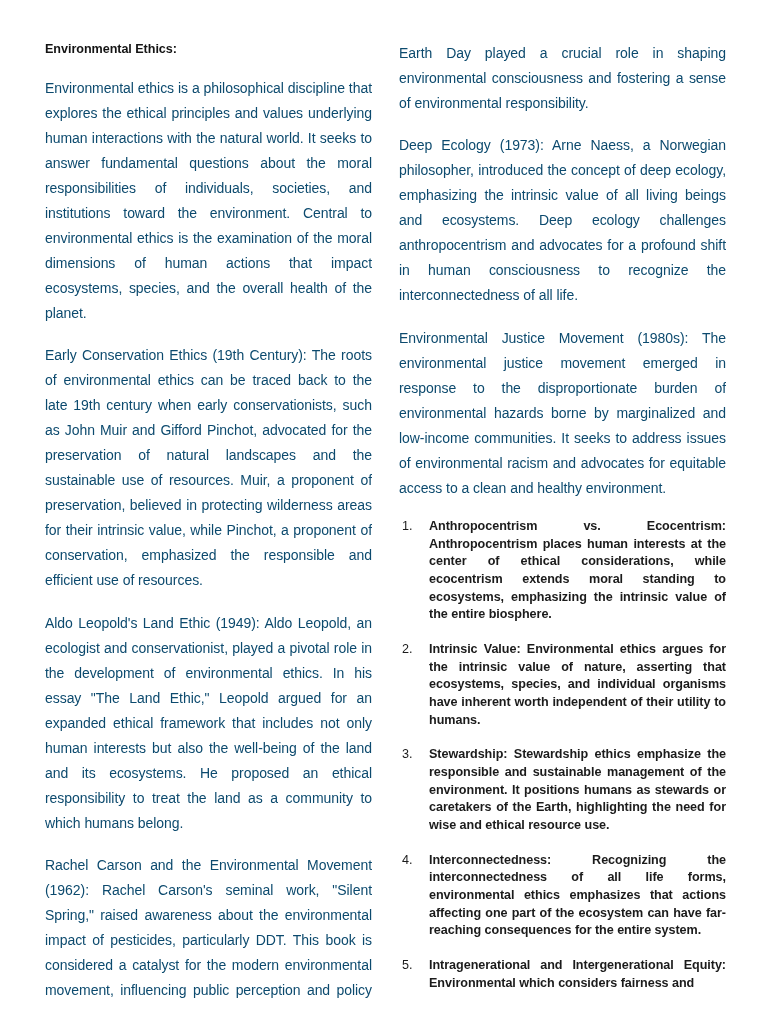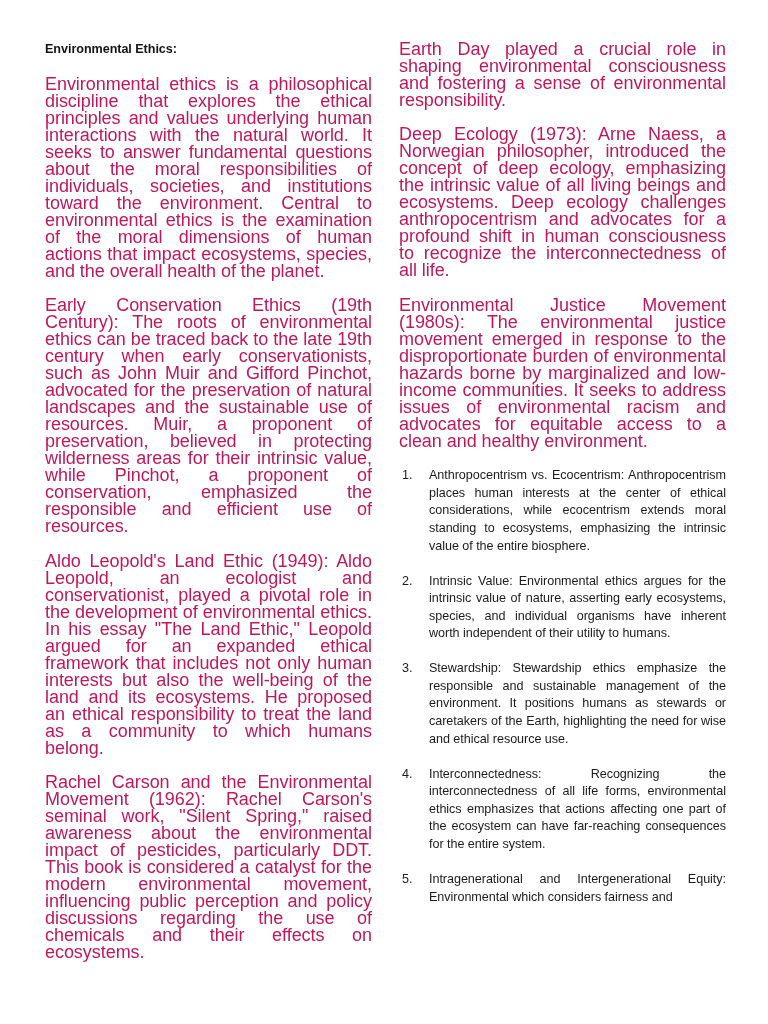--- a/index.html
+++ b/index.html
@@ -47,27 +47,27 @@
     font-size: 12.6px;
     font-weight: bold;
     line-height: 17.6px;
     letter-spacing: -0.05px;
     margin: 0 0 17.4px 0;
     text-align: left;
     color: #141414;
   }
 
   .para {
-    font-size: 18px;
-    line-height: 17px;
+    font-size: 14px;
+    line-height: 25px;
     letter-spacing: -0.05px;
     margin: 0 0 17.4px 0;
     text-align: justify;
     text-justify: inter-word;
-    color: #be185d;
+    color: #0c4a6e;
   }
   .para:last-child { margin-bottom: 0; }
 
   
   .numlist {
     margin: 0;
     padding: 0;
     list-style: none;
   }
   .numitem {
@@ -87,20 +87,21 @@
     left: 3px;
     top: 0;
     width: 22px;
     text-align: left;
     font-size: 12.6px;
     line-height: 17.6px;
     color: #1b1b1b;
   }
   .numtext {
     display: block;
+    font-weight: bold;
   }
 </style>
 </head>
 <body>
 
 <div class="page">
   <div class="columns">
 
     <div class="col">
 
@@ -128,21 +129,21 @@
       <div class="para">Environmental Justice Movement (1980s): The environmental justice movement emerged in response to the disproportionate burden of environmental hazards borne by marginalized and low-income communities. It seeks to address issues of environmental racism and advocates for equitable access to a clean and healthy environment.</div>
 
 
       <ol class="numlist">
         <li class="numitem">
           <span class="num">1.</span>
           <span class="numtext">Anthropocentrism vs. Ecocentrism: Anthropocentrism places human interests at the center of ethical considerations, while ecocentrism extends moral standing to ecosystems, emphasizing the intrinsic value of the entire biosphere.</span>
         </li>
         <li class="numitem">
           <span class="num">2.</span>
-          <span class="numtext">Intrinsic Value: Environmental ethics argues for the intrinsic value of nature, asserting early ecosystems, species, and individual organisms have inherent worth independent of their utility to humans.</span>
+          <span class="numtext">Intrinsic Value: Environmental ethics argues for the intrinsic value of nature, asserting that ecosystems, species, and individual organisms have inherent worth independent of their utility to humans.</span>
         </li>
         <li class="numitem">
           <span class="num">3.</span>
           <span class="numtext">Stewardship: Stewardship ethics emphasize the responsible and sustainable management of the environment. It positions humans as stewards or caretakers of the Earth, highlighting the need for wise and ethical resource use.</span>
         </li>
         <li class="numitem">
           <span class="num">4.</span>
           <span class="numtext">Interconnectedness: Recognizing the interconnectedness of all life forms, environmental ethics emphasizes that actions affecting one part of the ecosystem can have far-reaching consequences for the entire system.</span>
         </li>
         <li class="numitem">

